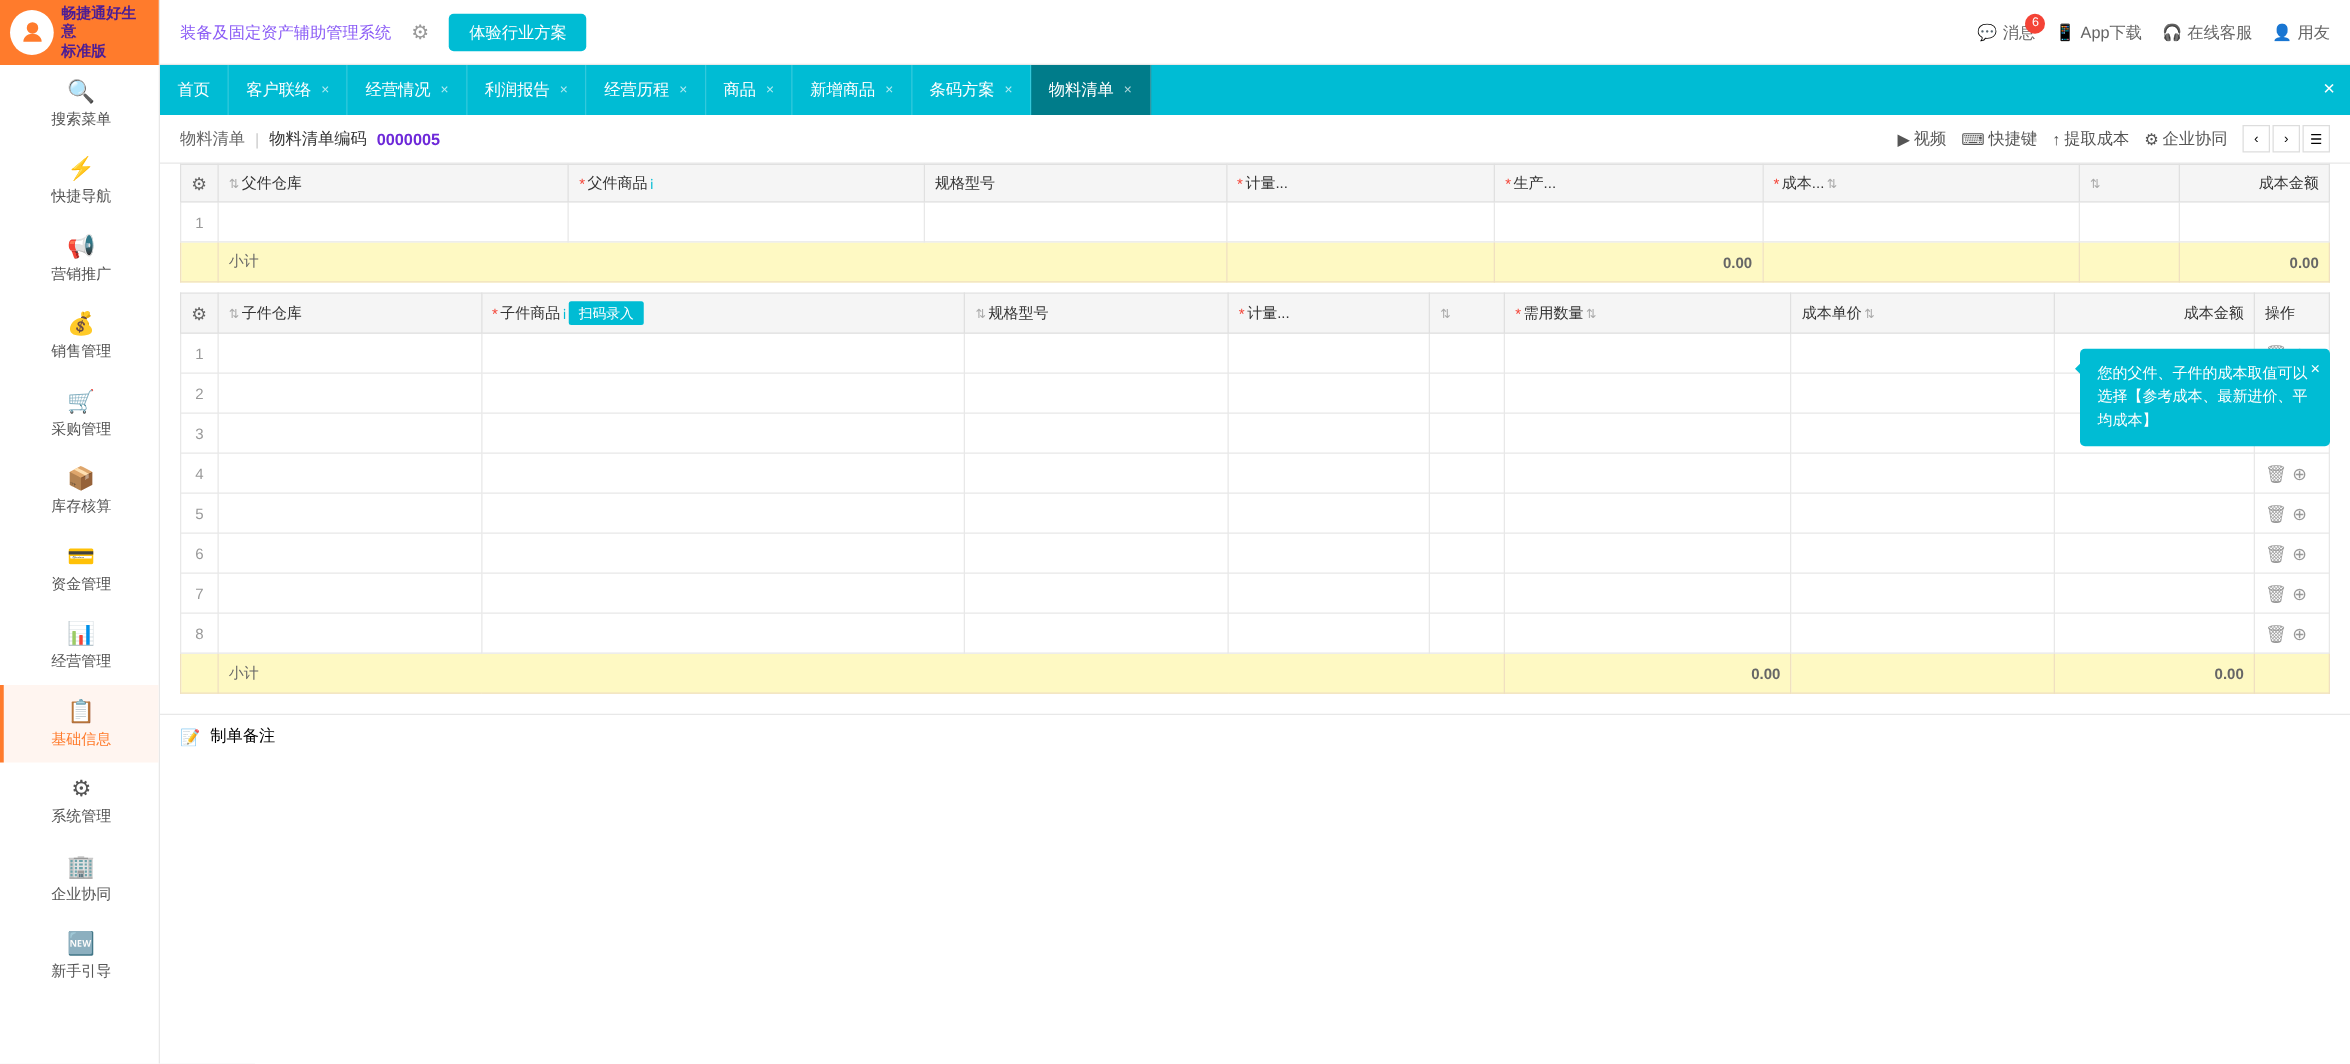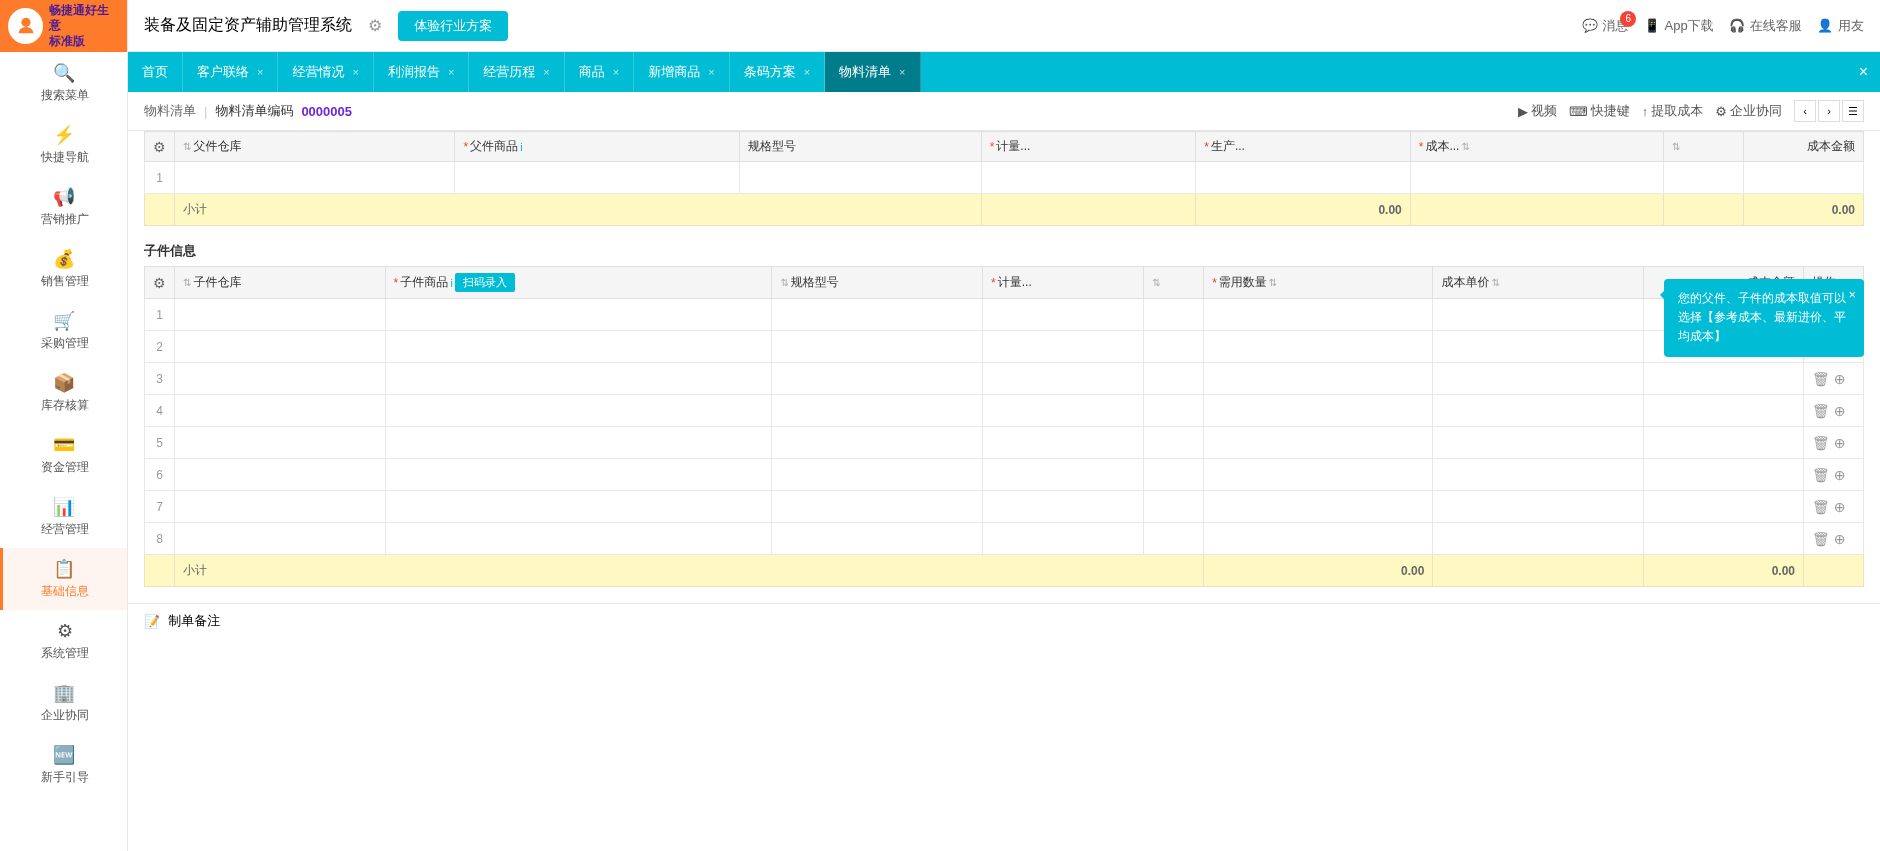--- a/index.html
+++ b/index.html
@@ -152,21 +152,21 @@
       <div class="sidebar-item">
         <span class="sidebar-icon">🆕</span>
         <span>新手引导</span>
       </div>
     </div>
 </div>
 
 <div class="main">
 
   <div class="topbar">
-    <span style="color:#000000;font-size:16px;">装备及固定资产辅助管理系统</span>
+    <span style="color:#8b5cf6;font-size:13px;">装备及固定资产辅助管理系统</span>
     <span style="color:#999;font-size:16px;cursor:pointer;">⚙</span>
     <button class="topbar-btn">体验行业方案</button>
     <div style="flex:1"></div>
     <div class="topbar-icons">
       <div class="topbar-icon-item">
         <span>💬</span>
         <span>消息</span>
         <span class="badge">6</span>
       </div>
       <div class="topbar-icon-item">
@@ -311,21 +311,20 @@
               <td class="subtotal-value" style="text-align:right;">0.00</td>
               <td></td>
               <td></td>
               <td class="subtotal-value" style="text-align:right;">0.00</td>
             </tr>
           </tbody>
         </table>
       </div>
 
       <div class="section">
-        <div class="section-title">子件信息</div>
         <table class="data-table">
           <thead>
             <tr>
               <th class="gear-cell"><span class="col-settings">⚙</span></th>
               <th>
                   <div class="col-header">
                     <span class="sort-icon">⇅</span>
                     <span>子件仓库</span>
                   </div>
                 </th>

